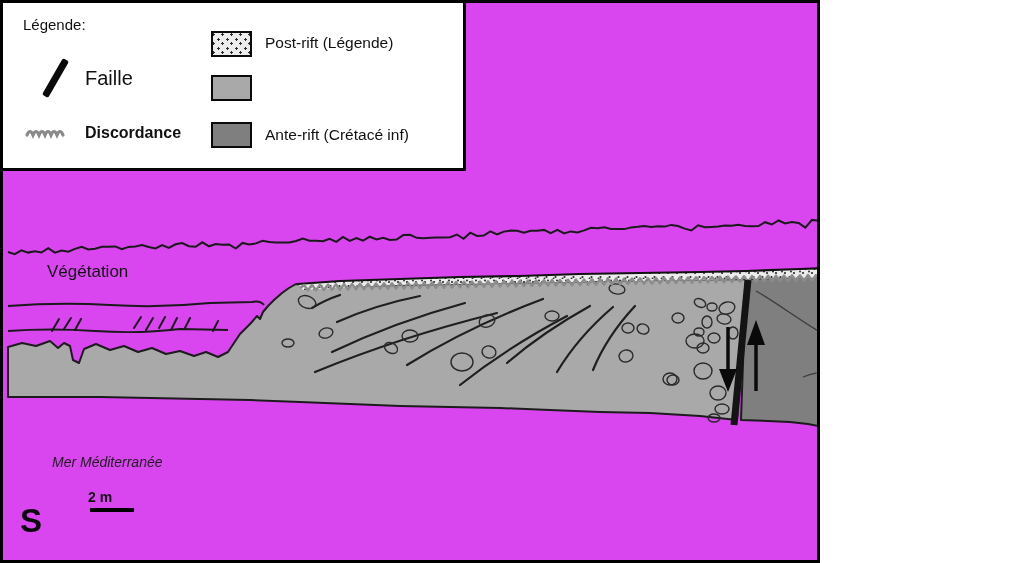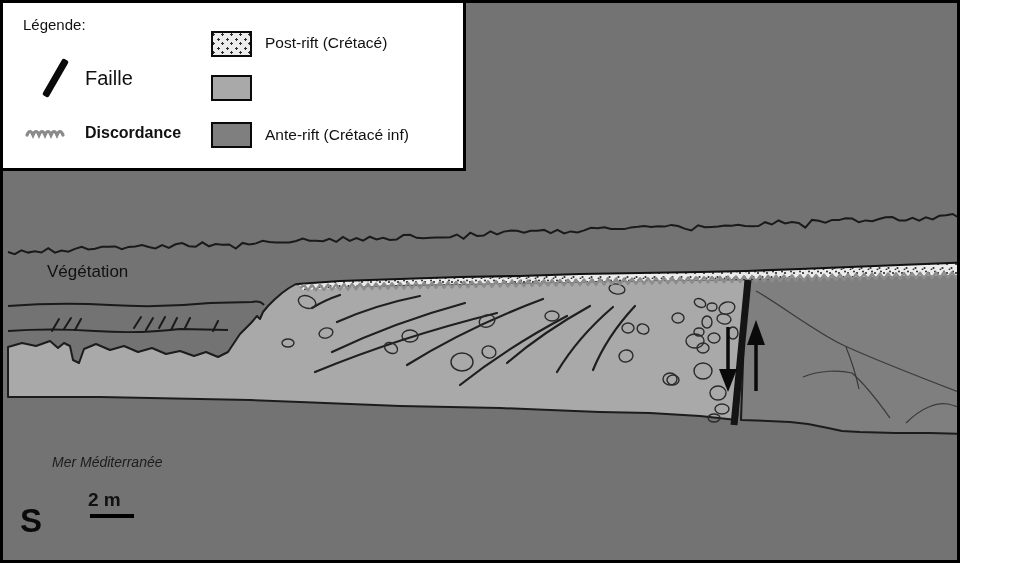--- a/index.html
+++ b/index.html
@@ -1,16 +1,16 @@
 <!DOCTYPE html>
 <html><head>
 <meta charset="utf-8">
 <style>
   html,body{margin:0;padding:0;background:#fff;}
-  .fig{position:relative;width:960px;height:563px;background:#737373;
+  .fig{position:relative;width:820px;height:563px;background:#d946ef;
        border:3px solid #000;box-sizing:border-box;overflow:hidden;
        font-family:"Liberation Sans", sans-serif;color:#111;}
   .fig svg.draw{position:absolute;left:0;top:0;}
   .abs{position:absolute;}
   
   .legend{position:absolute;left:-3px;top:-3px;width:466px;height:171px;
           border:3px solid #000;background:#fff;box-sizing:border-box;}
   .legend-title{position:absolute;left:20px;top:13px;font-size:15px;}
   .fault-sym{position:absolute;left:49px;top:54px;width:7px;height:42px;
              background:#0a0a0a;transform:rotate(30deg);border-radius:2px;}
@@ -23,21 +23,21 @@
                       radial-gradient(#2b2b2b 1.1px, transparent 1.2px);
      background-size:9px 9px,9px 9px;background-position:1px 2px,5px 6px;}
   .sw-syn{top:72px;background:#a9a9a9;}
   .sw-ante{top:119px;background:#7f7f7f;}
   .unit-label{position:absolute;left:262px;font-size:15.5px;white-space:nowrap;}
   .ul-post{top:31px;} .ul-syn{top:76px;} .ul-ante{top:123px;}
   
   .veg-label{left:44px;top:259px;font-size:17px;}
   .sea-label{left:49px;top:451px;font-size:14px;font-style:italic;color:#1c1c1c;}
   .scalebar{left:85px;top:486px;}
-  .scalebar .txt{font-size:19px;font-weight:bold;}
+  .scalebar .txt{font-size:14px;font-weight:bold;}
   .scalebar .bar{width:44px;height:4px;background:#000;margin-top:3px;margin-left:2px;}
   .dir{font-size:33px;font-weight:bold;color:#0a0a0a;}
   .dir-s{left:17px;top:499px;}
   .dir-n{left:966px;top:499px;}
 </style>
 </head>
 <body>
 
 <div class="fig">
 
@@ -160,21 +160,21 @@
 
     <div class="fault-sym"></div>
     <div class="faille-label">Faille</div>
 
     <svg class="disc-sym" width="42" height="18" viewBox="0 0 42 18">
       <path d="M3,11 Q6,4 9,11 Q12,4 15,11 Q18,4 21,11 Q24,4 27,11 Q30,4 33,11 Q36,4 39,11" fill="none" stroke="#8a8a8a" stroke-width="3.2" stroke-linecap="round"></path>
     </svg>
     <div class="disc-label">Discordance</div>
 
     <div class="swatch sw-post"></div>
-    <div class="unit-label ul-post">Post-rift (Crétacé)</div>
+    <div class="unit-label ul-post">Post-rift (Légende)</div>
 
     <div class="swatch sw-syn"></div>
 
     <div class="swatch sw-ante"></div>
     <div class="unit-label ul-ante">Ante-rift (Crétacé inf)</div>
   </div>
 
   <div class="abs veg-label">Végétation</div>
   <div class="abs sea-label">Mer Méditerranée</div>
 

